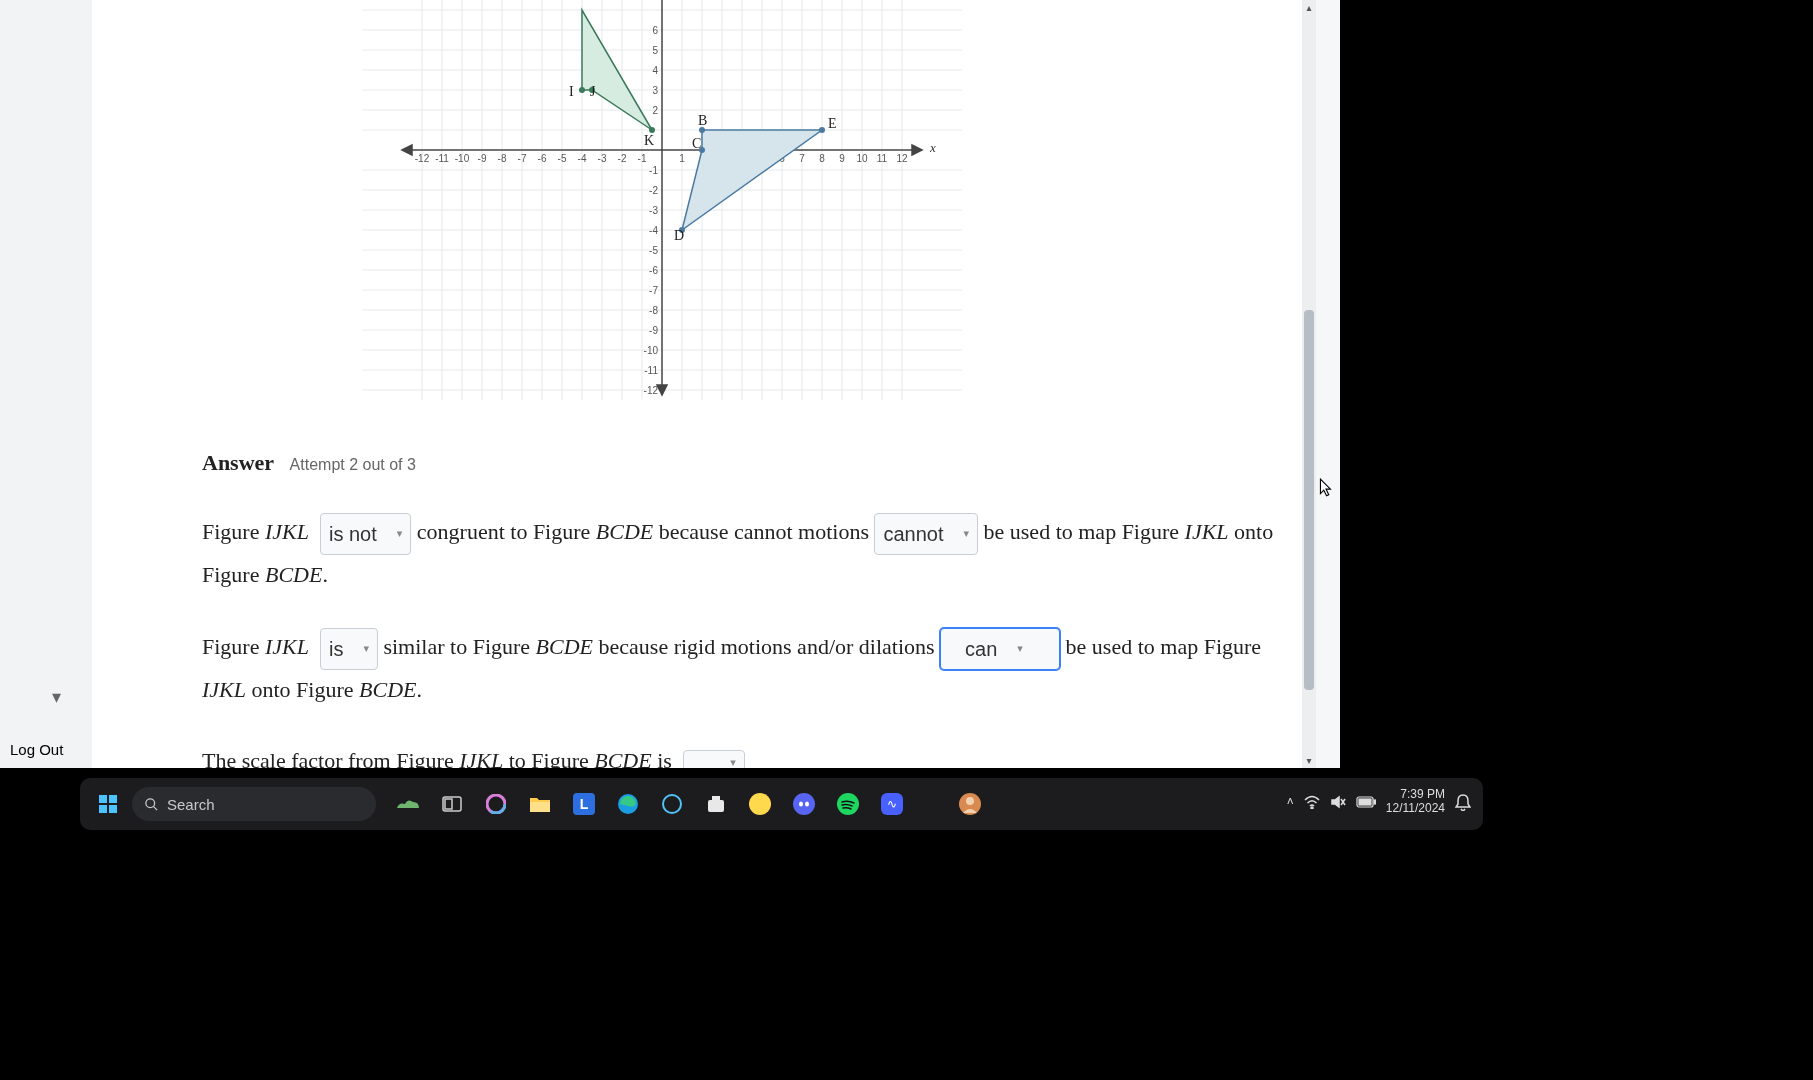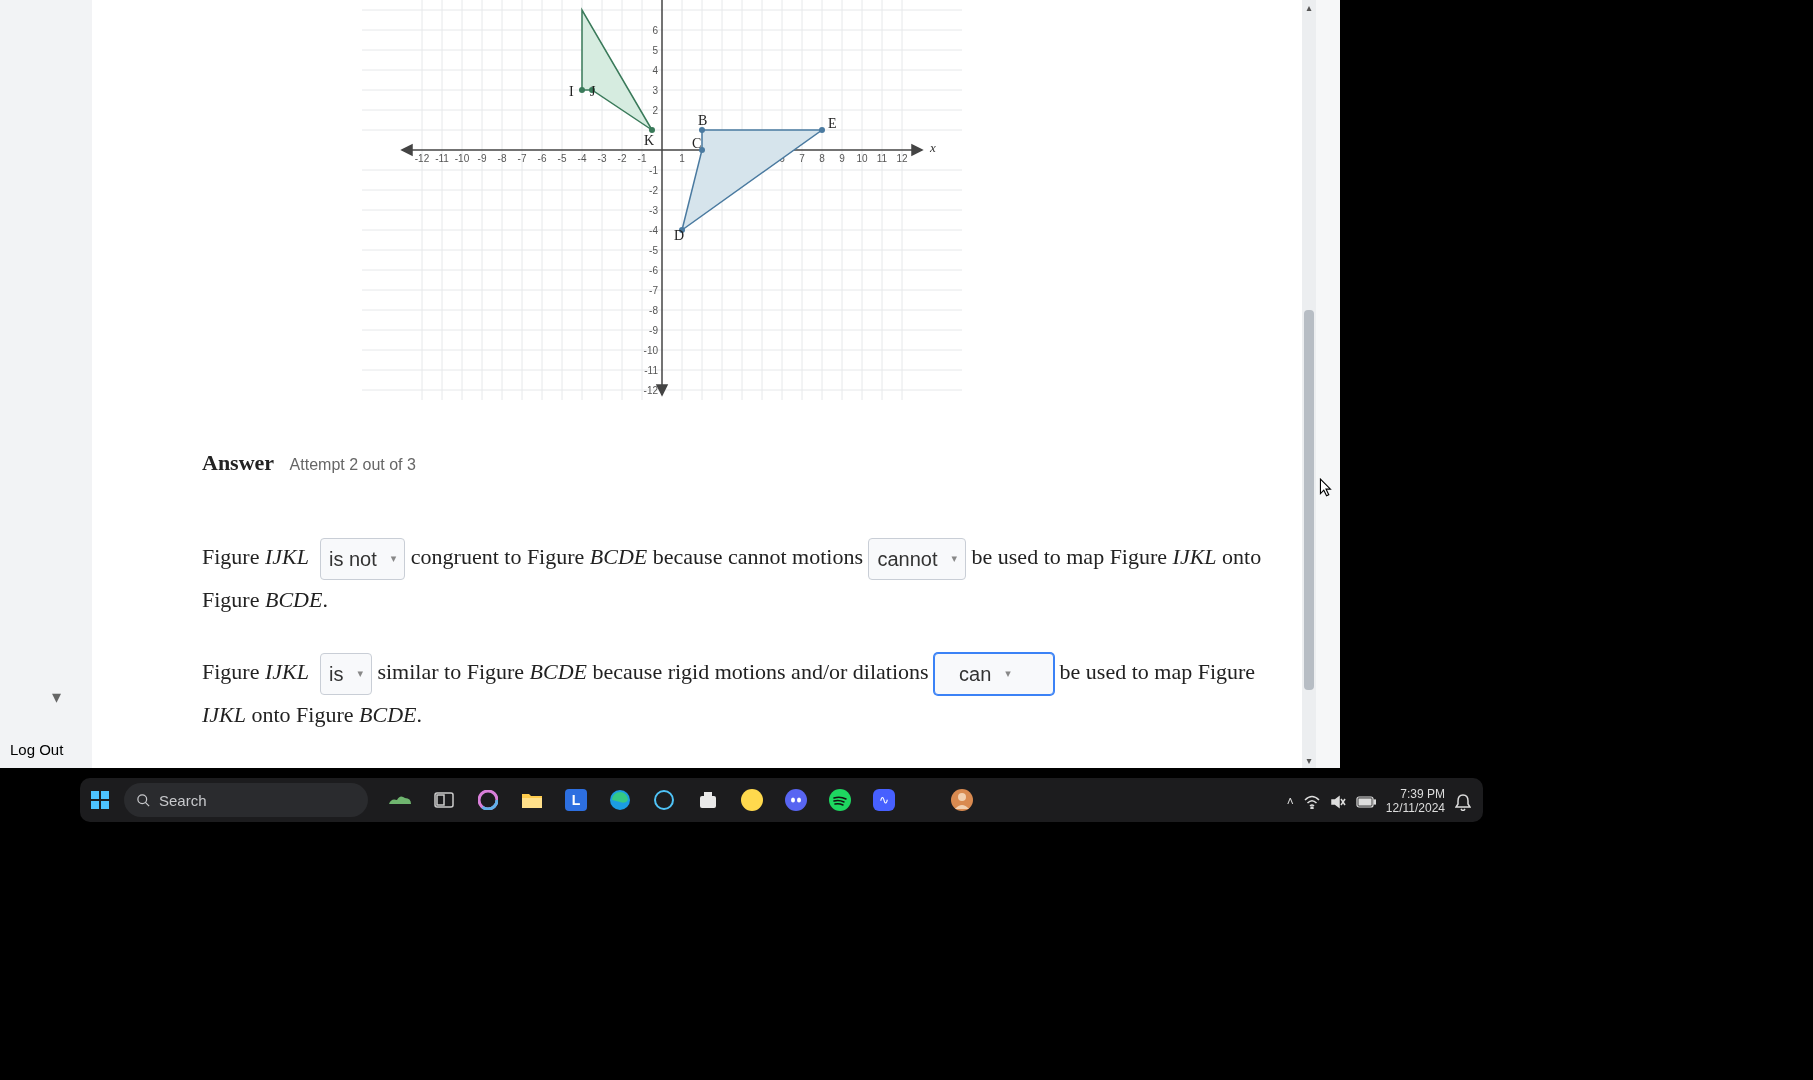--- a/index.html
+++ b/index.html
@@ -89,21 +89,21 @@
   }
   .answer-block {
     position: absolute;
     left: 110px;
     top: 450px;
     width: 1080px;
     font-size: 22px;
     color: #222;
   }
   .answer-head {
-    margin-bottom: 61px;
+    margin-bottom: 36px;
   }
   .answer-head b {
     font-weight: 700;
     font-family: "Times New Roman", serif;
     font-size: 22px;
     margin-right: 10px;
   }
   .attempt {
     font-family: "Segoe UI", Arial, sans-serif;
     font-size: 16px;
@@ -112,21 +112,21 @@
   .para {
     line-height: 1.8;
     margin-bottom: 32px;
   }
   .ital {
     font-style: italic;
   }
   .dropdown {
     display: inline-flex;
     align-items: center;
-    gap: 14px;
+    gap: 20px;
     border: 1px solid #c9ced6;
     background: #f8f9fb;
     border-radius: 4px;
     padding: 2px 8px;
     font-family: "Segoe UI", Arial, sans-serif;
     font-size: 20px;
     color: #333;
     cursor: pointer;
     vertical-align: middle;
   }
@@ -143,26 +143,26 @@
   .dropdown .chev {
     font-size: 11px;
     color: #888;
   }
   
   .taskbar {
     position: absolute;
     left: 80px;
     right: 330px;
     top: 778px;
-    height: 44px;
+    height: 52px;
     background: rgba(30,30,33,0.92);
     border-radius: 10px;
     display: flex;
     align-items: center;
-    padding: 0 0;
+    padding: 0 8px;
     gap: 4px;
   }
   .tb-item {
     width: 40px;
     height: 40px;
     border-radius: 6px;
     display: flex;
     align-items: center;
     justify-content: center;
     color: #ddd;

